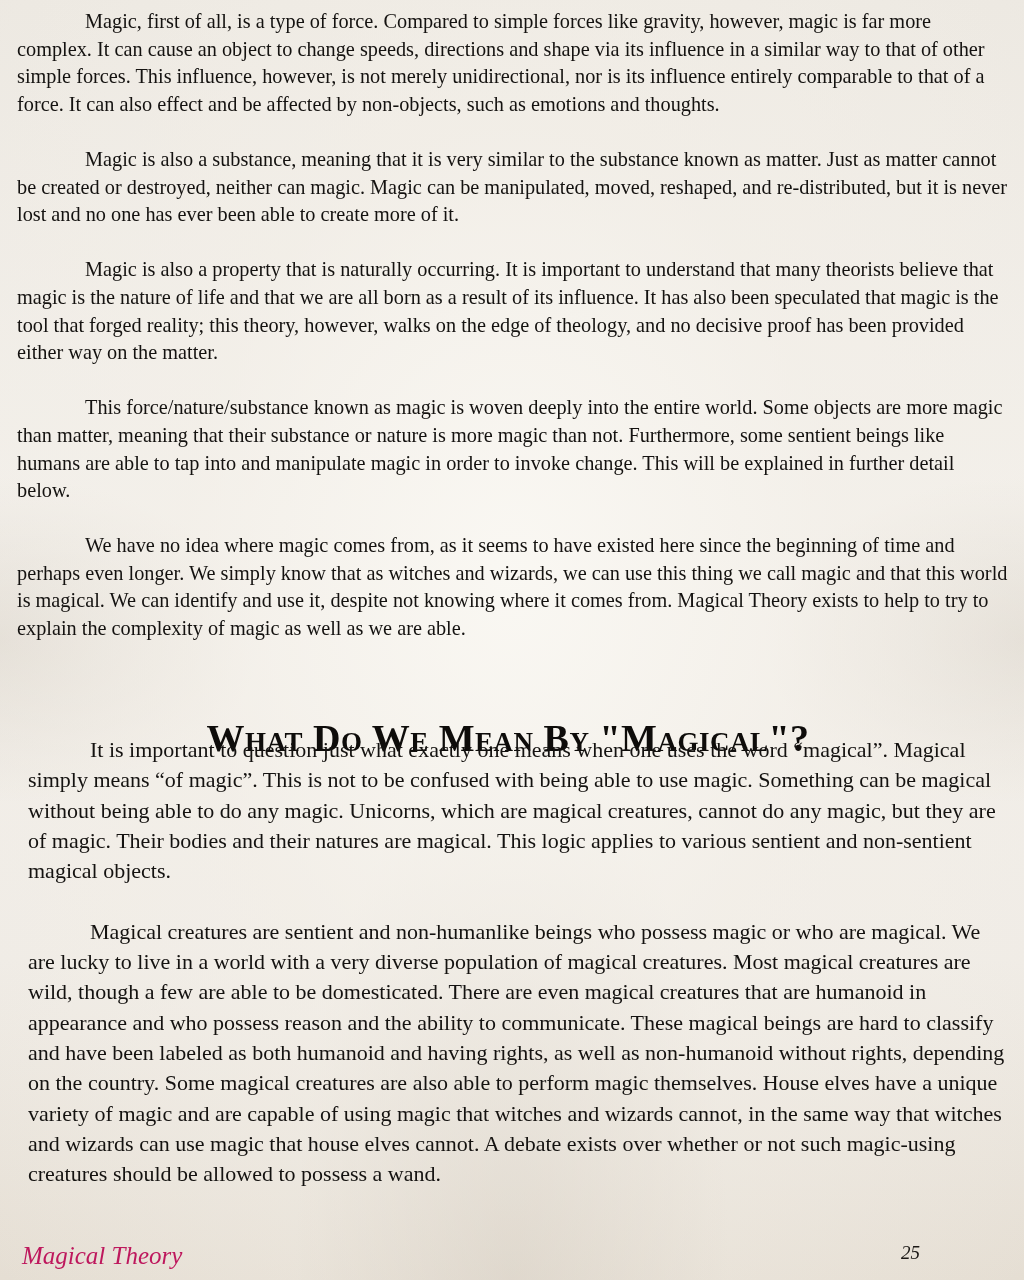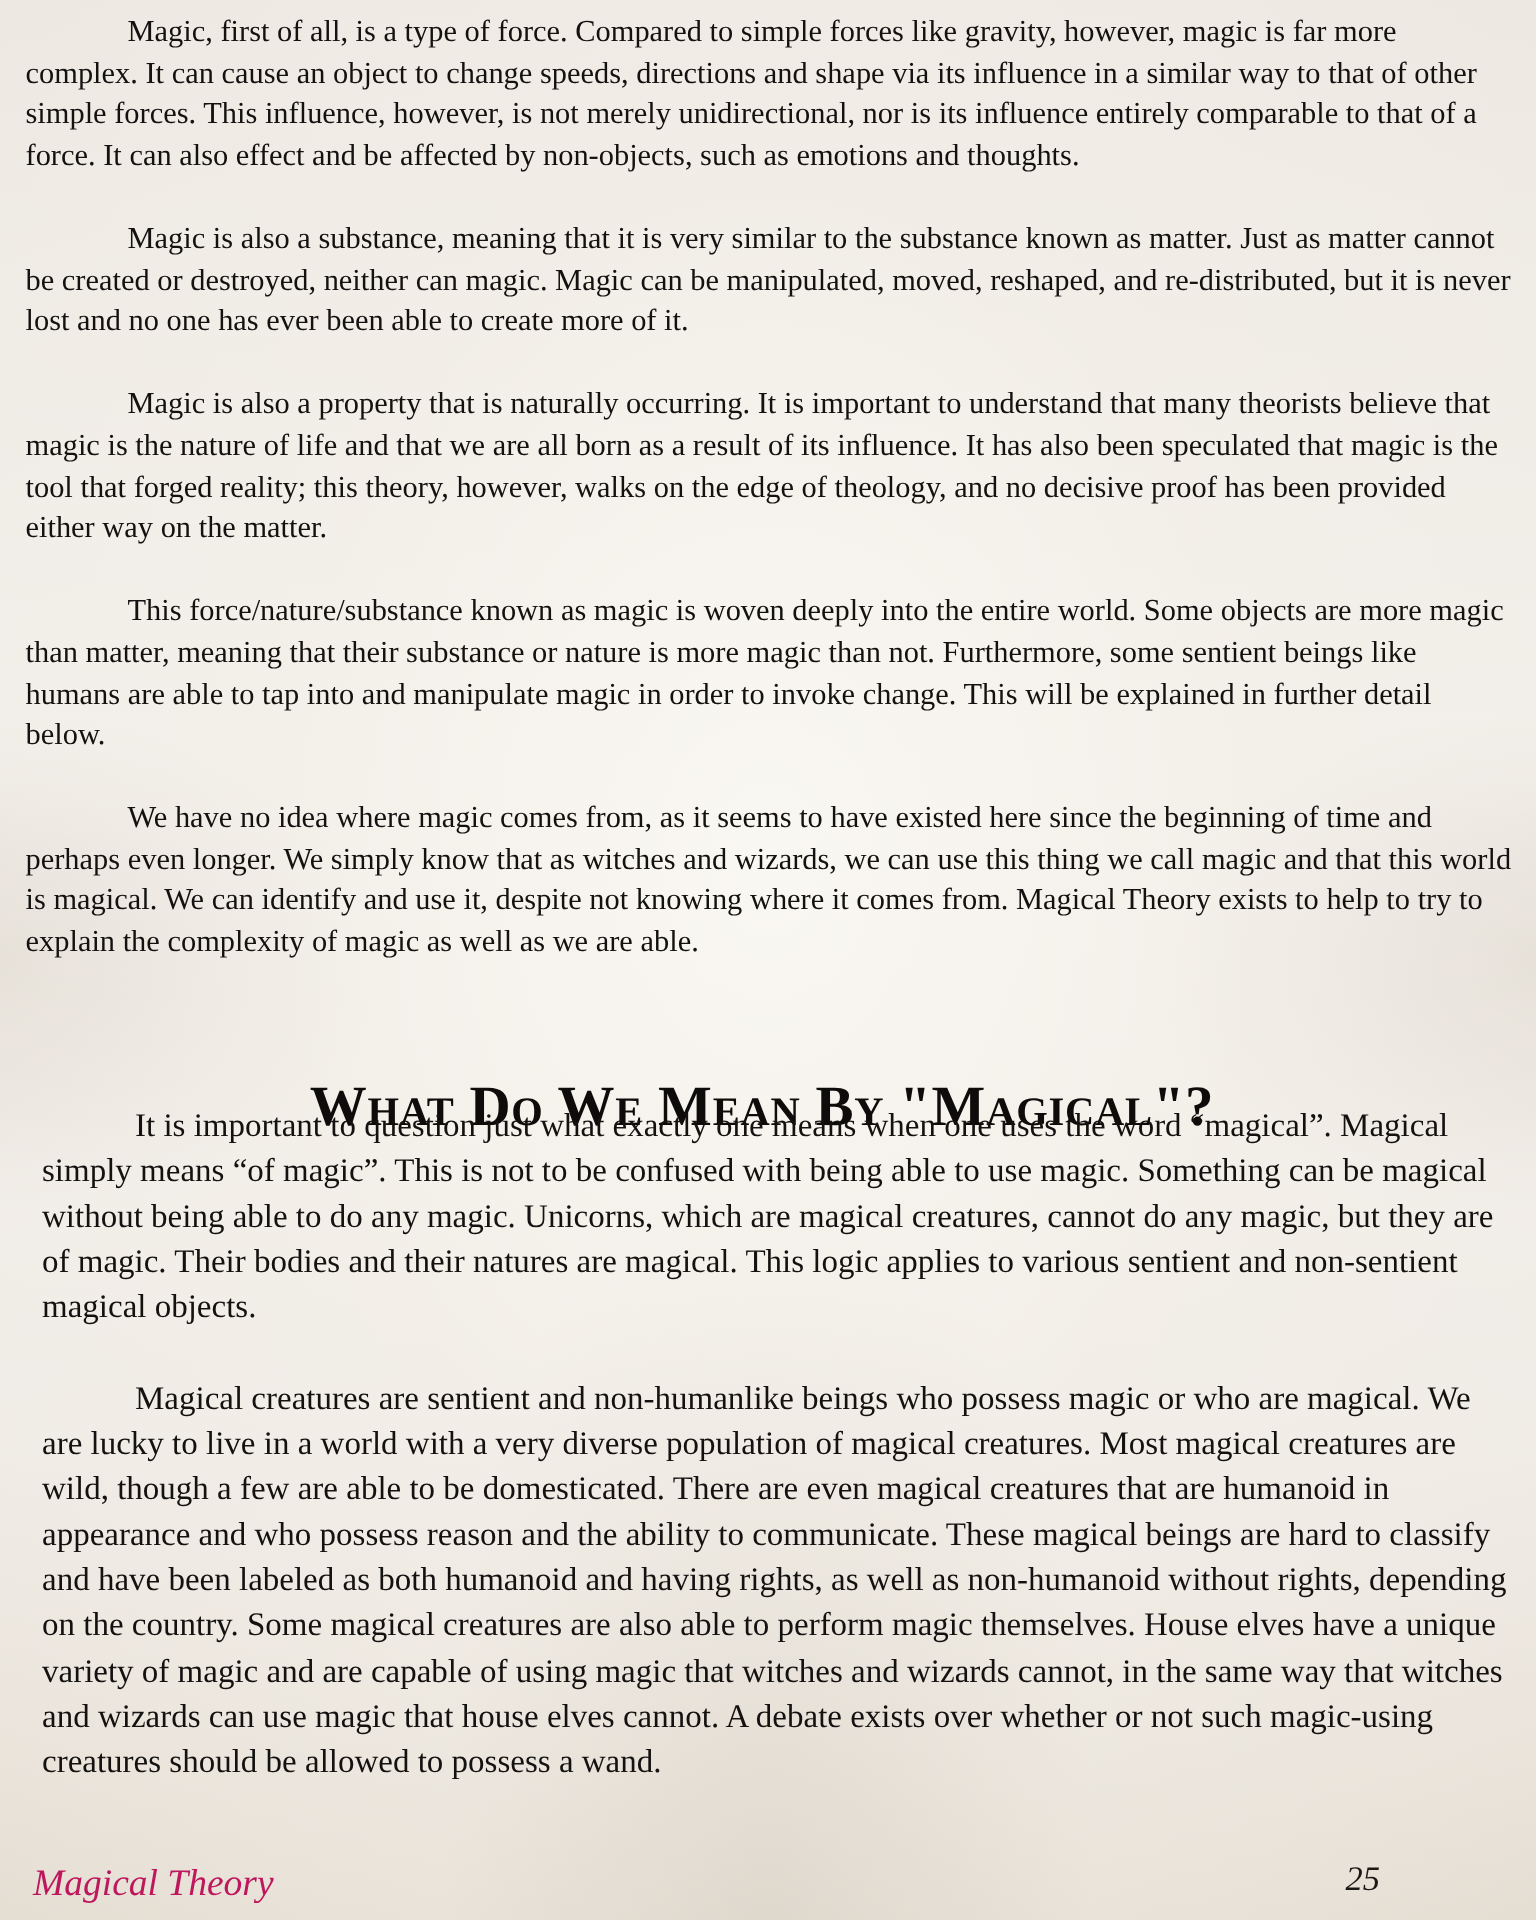--- a/index.html
+++ b/index.html
@@ -71,21 +71,21 @@
       font-style: italic;
       font-size: 25px;
       line-height: 32px;
       color: #be185d;
     }
     .footer-page {
       position: absolute;
       right: 28px;
       top: 1237px;
       font-style: italic;
-      font-size: 23px;
+      font-size: 19px;
       line-height: 32px;
       color: #1a1714;
     }
   </style>
 </head>
 <body>
 
 <div class="page">
 
   <div class="section-top">

